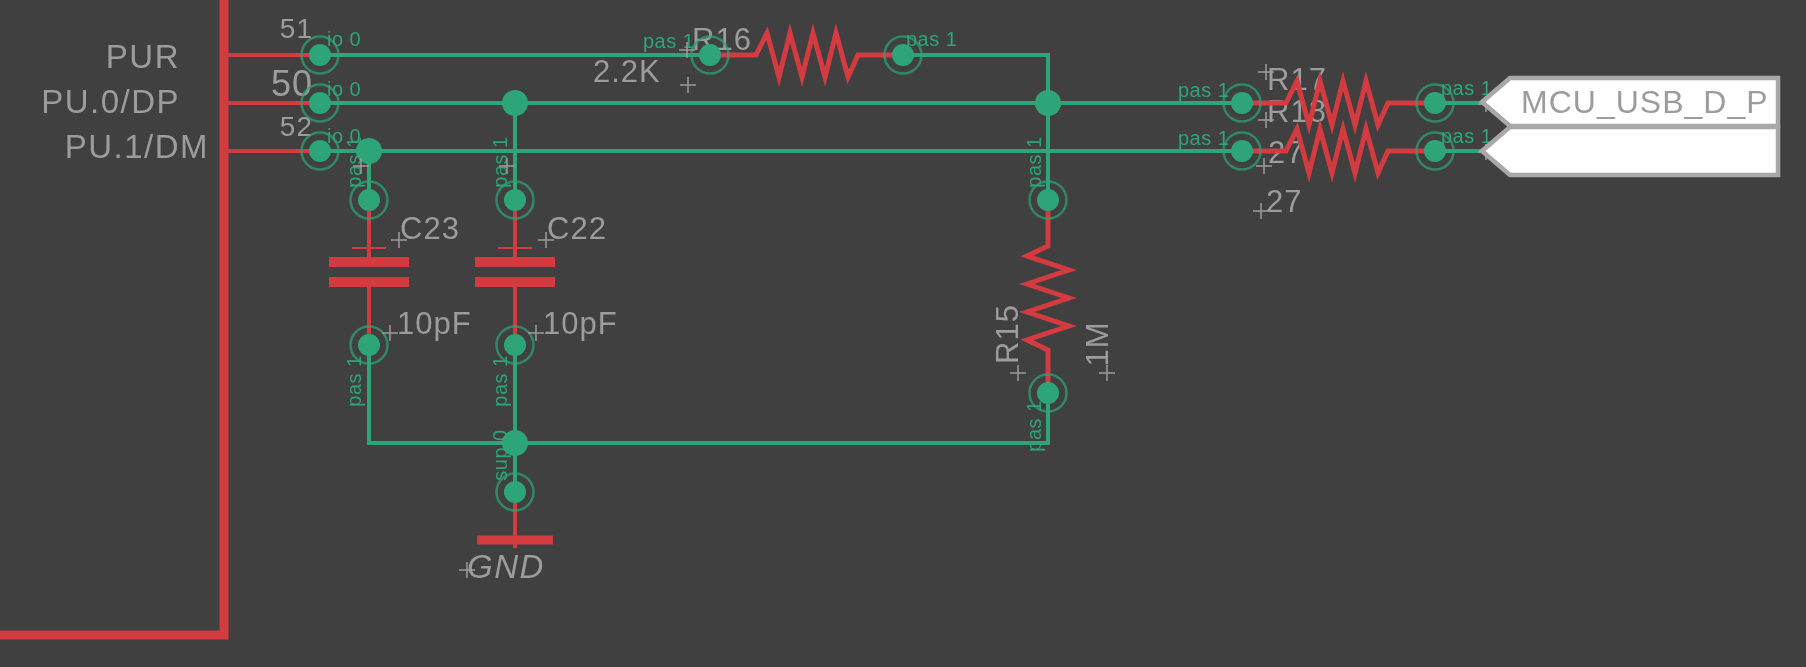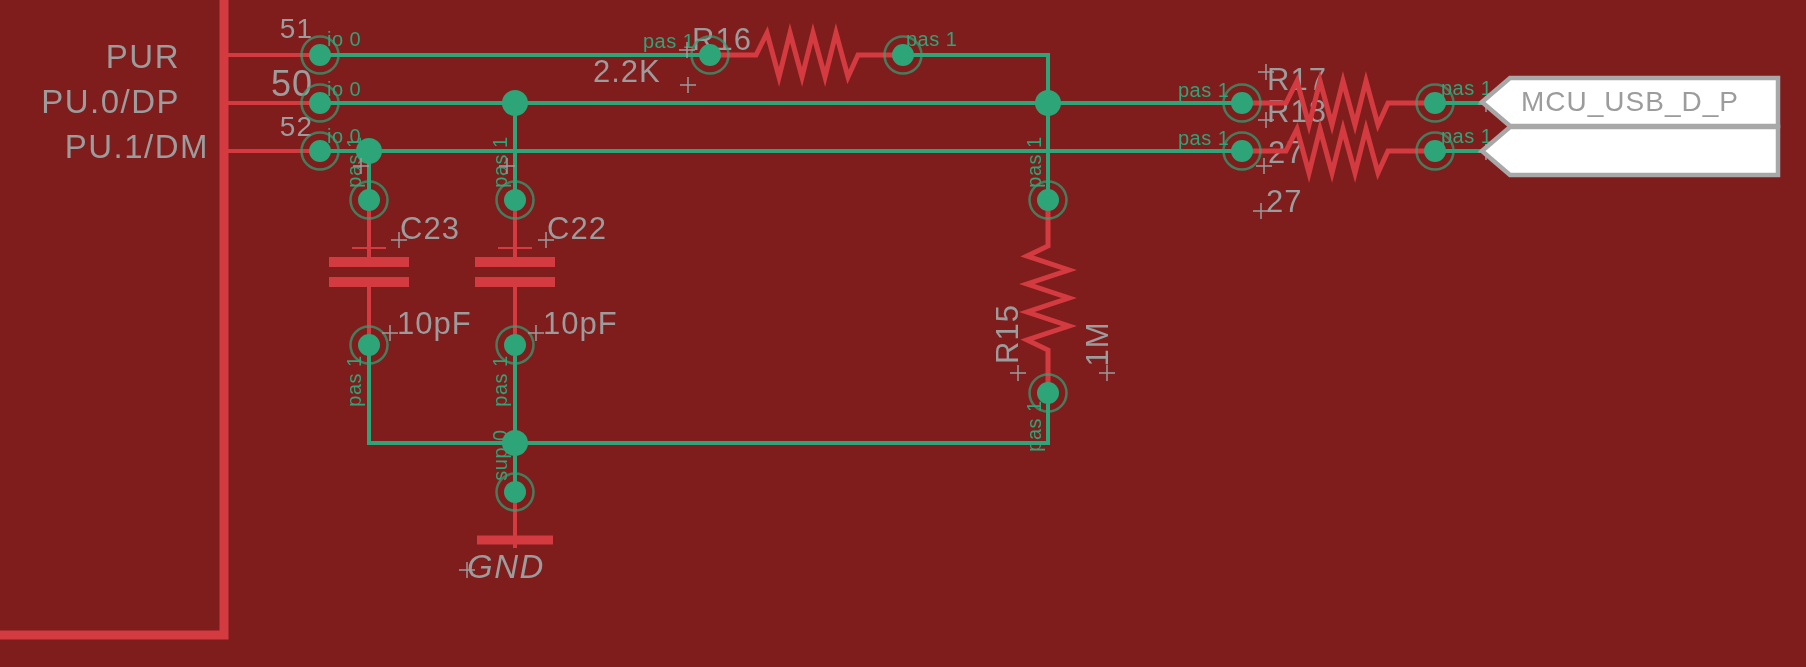--- a/index.html
+++ b/index.html
@@ -1,27 +1,27 @@
 <!DOCTYPE html>
 <html><head>
 <meta charset="utf-8">
 <style>
   html,body{margin:0;padding:0;background:#ffffff;}
-  #canvas{position:relative;width:1806px;height:667px;background:#7f1d1d;overflow:hidden;
+  #canvas{position:relative;width:1806px;height:667px;background:#404040;overflow:hidden;
           font-family:"Liberation Sans",sans-serif;}
   #labels{position:absolute;inset:0;z-index:1;}
   #gfx{position:absolute;inset:0;z-index:2;}
   #top-labels{position:absolute;inset:0;z-index:3;}
   .lbl{position:absolute;line-height:1;white-space:nowrap;font-family:"Liberation Sans",sans-serif;}
   .gray{color:#9c9c9c;font-size:31px;letter-spacing:1px;}
   .gray-lg{color:#9c9c9c;font-size:33px;letter-spacing:1.5px;}
   .green{color:#2da578;font-size:20px;letter-spacing:0.5px;}
   .rot{transform:translate(-50%,-50%) rotate(-90deg);transform-origin:center;}
   .right{text-align:right;}
-  .flagtext{color:#9c9c9c;font-size:28px;letter-spacing:1px;height:44px;display:flex;align-items:center;}
+  .flagtext{color:#9c9c9c;font-size:32px;letter-spacing:1px;height:44px;display:flex;align-items:center;}
 </style>
 </head>
 <body>
 
 <div id="canvas">
 
   <div id="labels">
 
     <span class="lbl gray-lg right" style="left:0;top:40px;width:180px;">PUR</span>
     <span class="lbl gray-lg right" style="left:0;top:85px;width:180px;">PU.0/DP</span>

